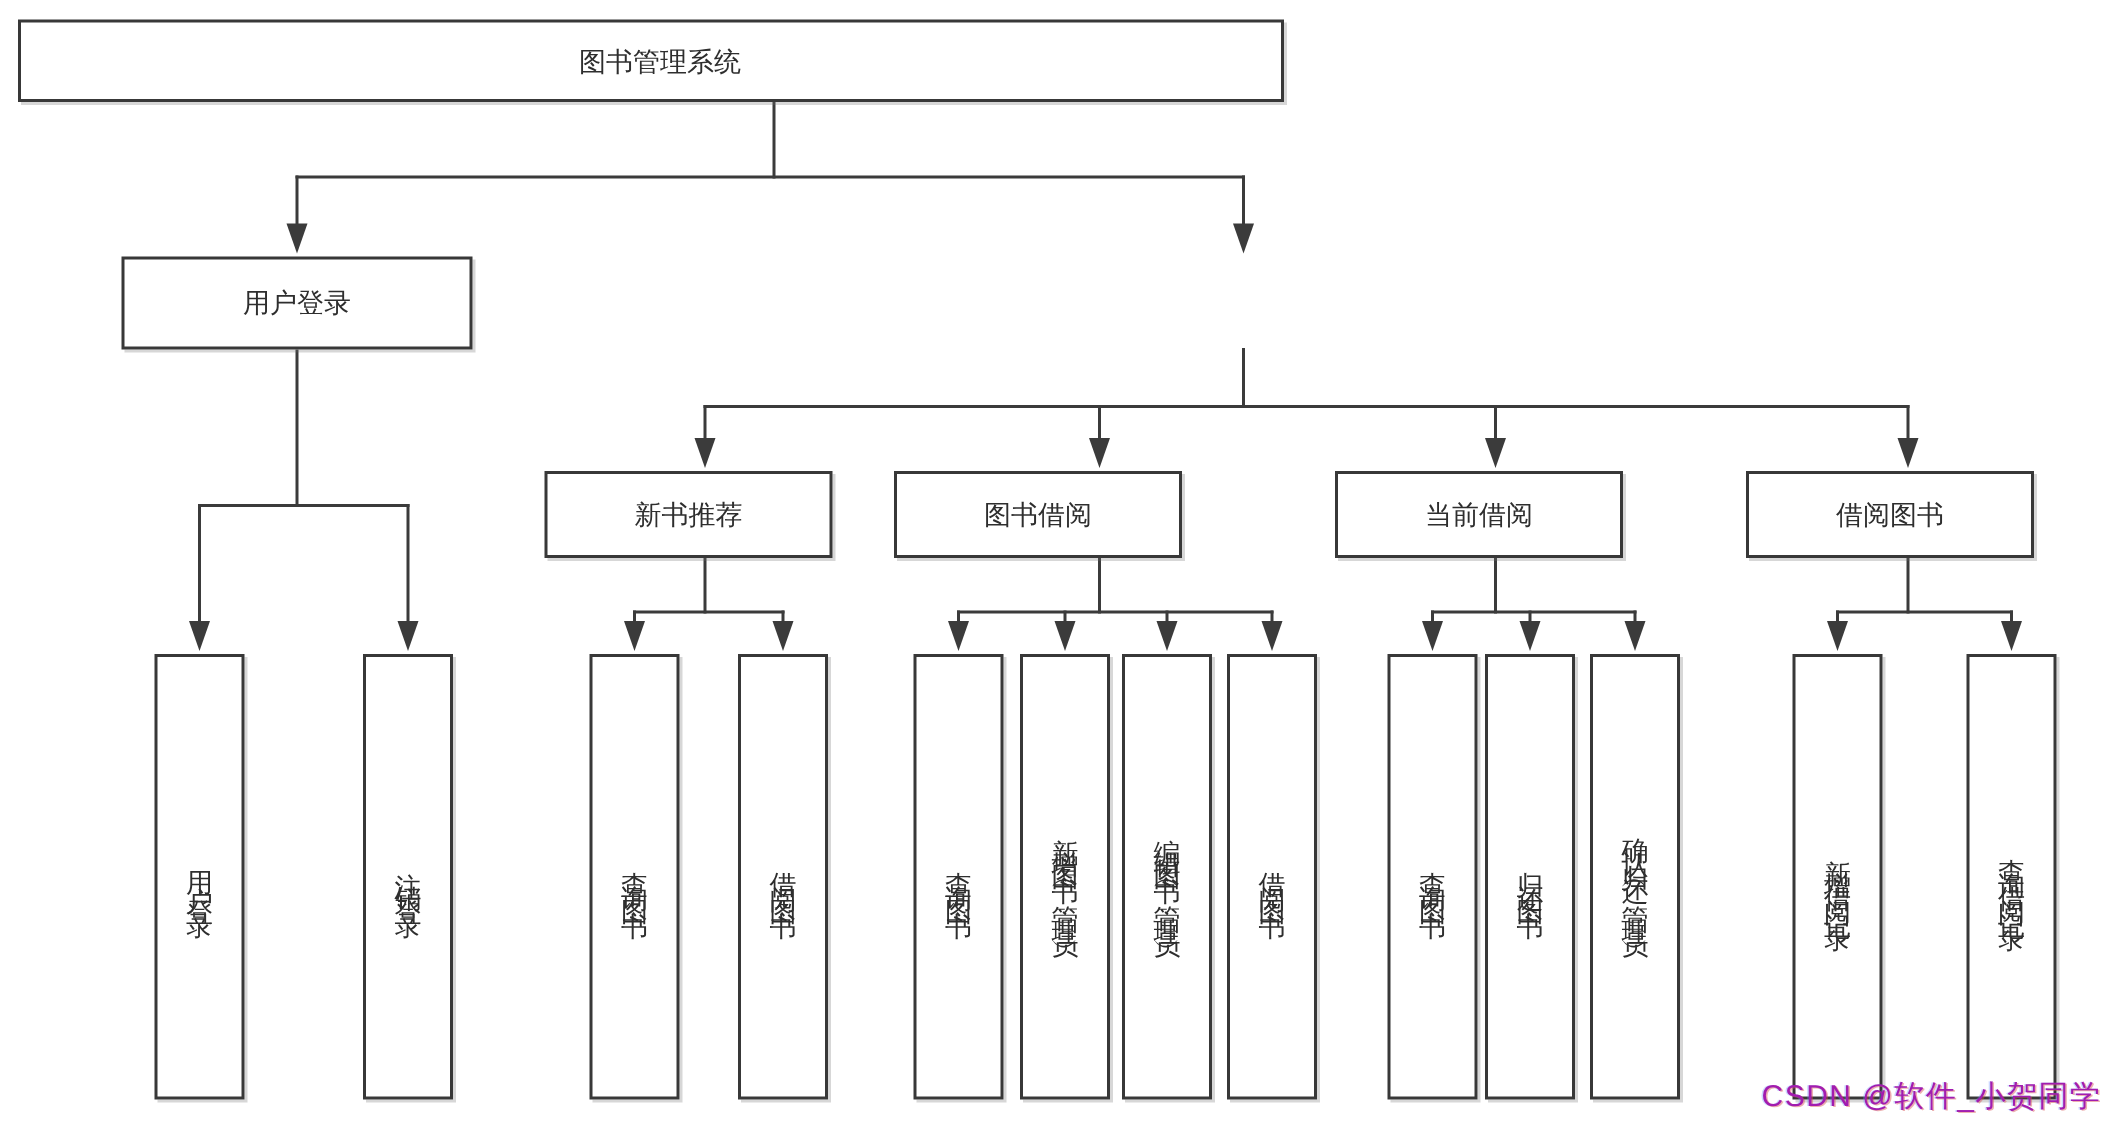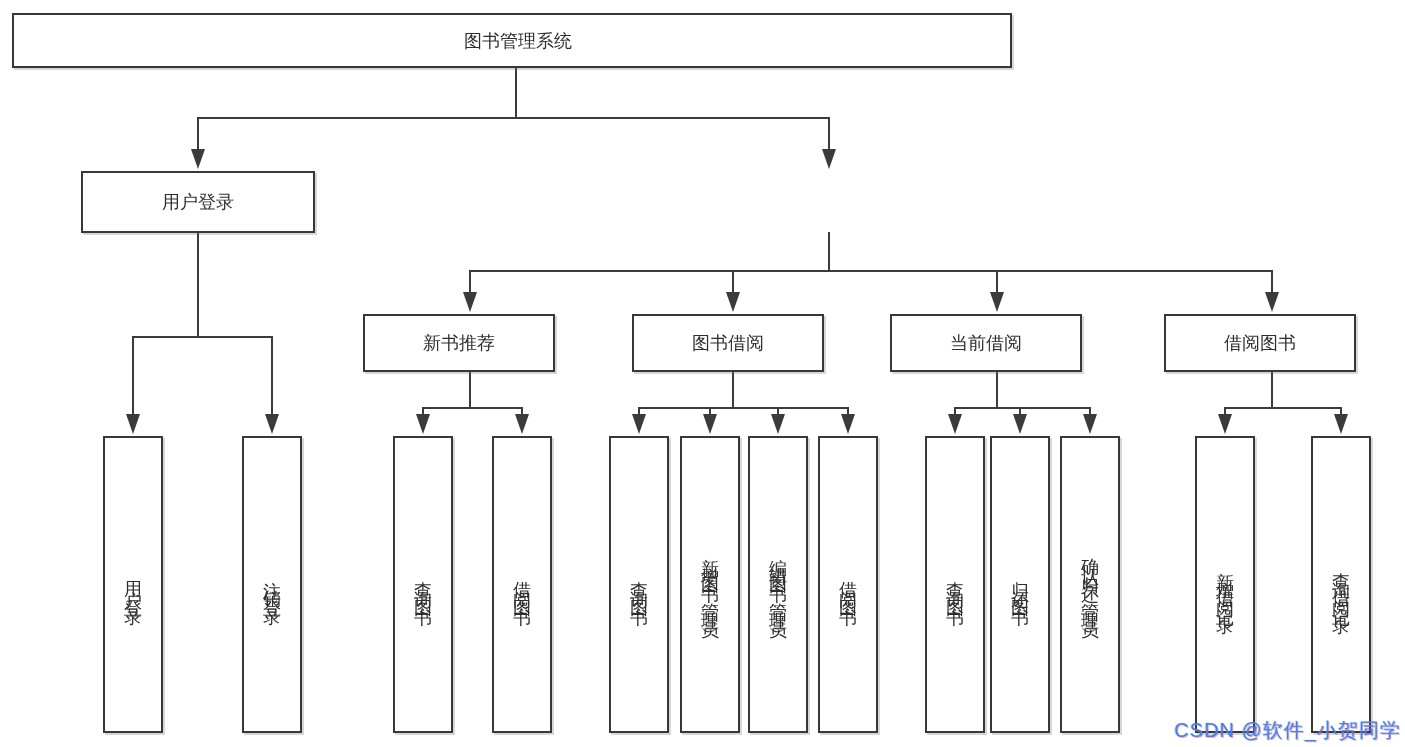--- a/index.html
+++ b/index.html
@@ -21,38 +21,38 @@
     position: absolute;
     background: #ffffff;
     border: 2px solid #383838;
     box-sizing: border-box;
     display: flex;
     align-items: center;
     justify-content: center;
     color: #2e2e2e;
     box-shadow: 2px 2px 0 rgba(110,110,110,0.28);
   }
-  .root-node  { left: 12px;  top: 13px;  width: 1000px; height: 55px; font-size: 18px; padding-left: 12px; }
+  .root-node  { left: 12px;  top: 13px;  width: 844px; height: 55px; font-size: 18px; padding-left: 12px; }
   .l2-node    { top: 171px;  width: 234px; height: 62px; font-size: 18px; }
   .l3-node    { top: 314px;  width: 192px; height: 58px; font-size: 18px; }
   .leaf       { top: 436px;  width: 60px;  height: 297px; }
   .vtext {
     writing-mode: vertical-rl;
     text-orientation: mixed;
     letter-spacing: 9px;
     line-height: 1;
     font-size: 18px;
     color: #2e2e2e;
   }
   .watermark {
     position: absolute;
     right: 4px;
     bottom: 3px;
     font-size: 20px;
-    color: #3b82f6;
+    color: #a21caf;
     letter-spacing: 1px;
     text-shadow: 1px 1px 0 rgba(214,80,80,0.45), -1px 0 0 rgba(110,140,255,0.35);
     white-space: nowrap;
   }
 </style>
 </head>
 <body>
 
 <div class="stage">
 
@@ -126,21 +126,21 @@
     <span>图书管理系统</span>
   </div>
 
   <div class="node l2-node" style="left:81px">
     <span>用户登录</span>
   </div>
 
   <div class="node l3-node" style="left:363px">
     <span>新书推荐</span>
   </div>
-  <div class="node l3-node" style="left:632px">
+  <div class="node l3-node" style="left:596px">
     <span>图书借阅</span>
   </div>
   <div class="node l3-node" style="left:890px">
     <span>当前借阅</span>
   </div>
   <div class="node l3-node" style="left:1164px">
     <span>借阅图书</span>
   </div>
 
   <div class="node leaf" style="left:103px">

